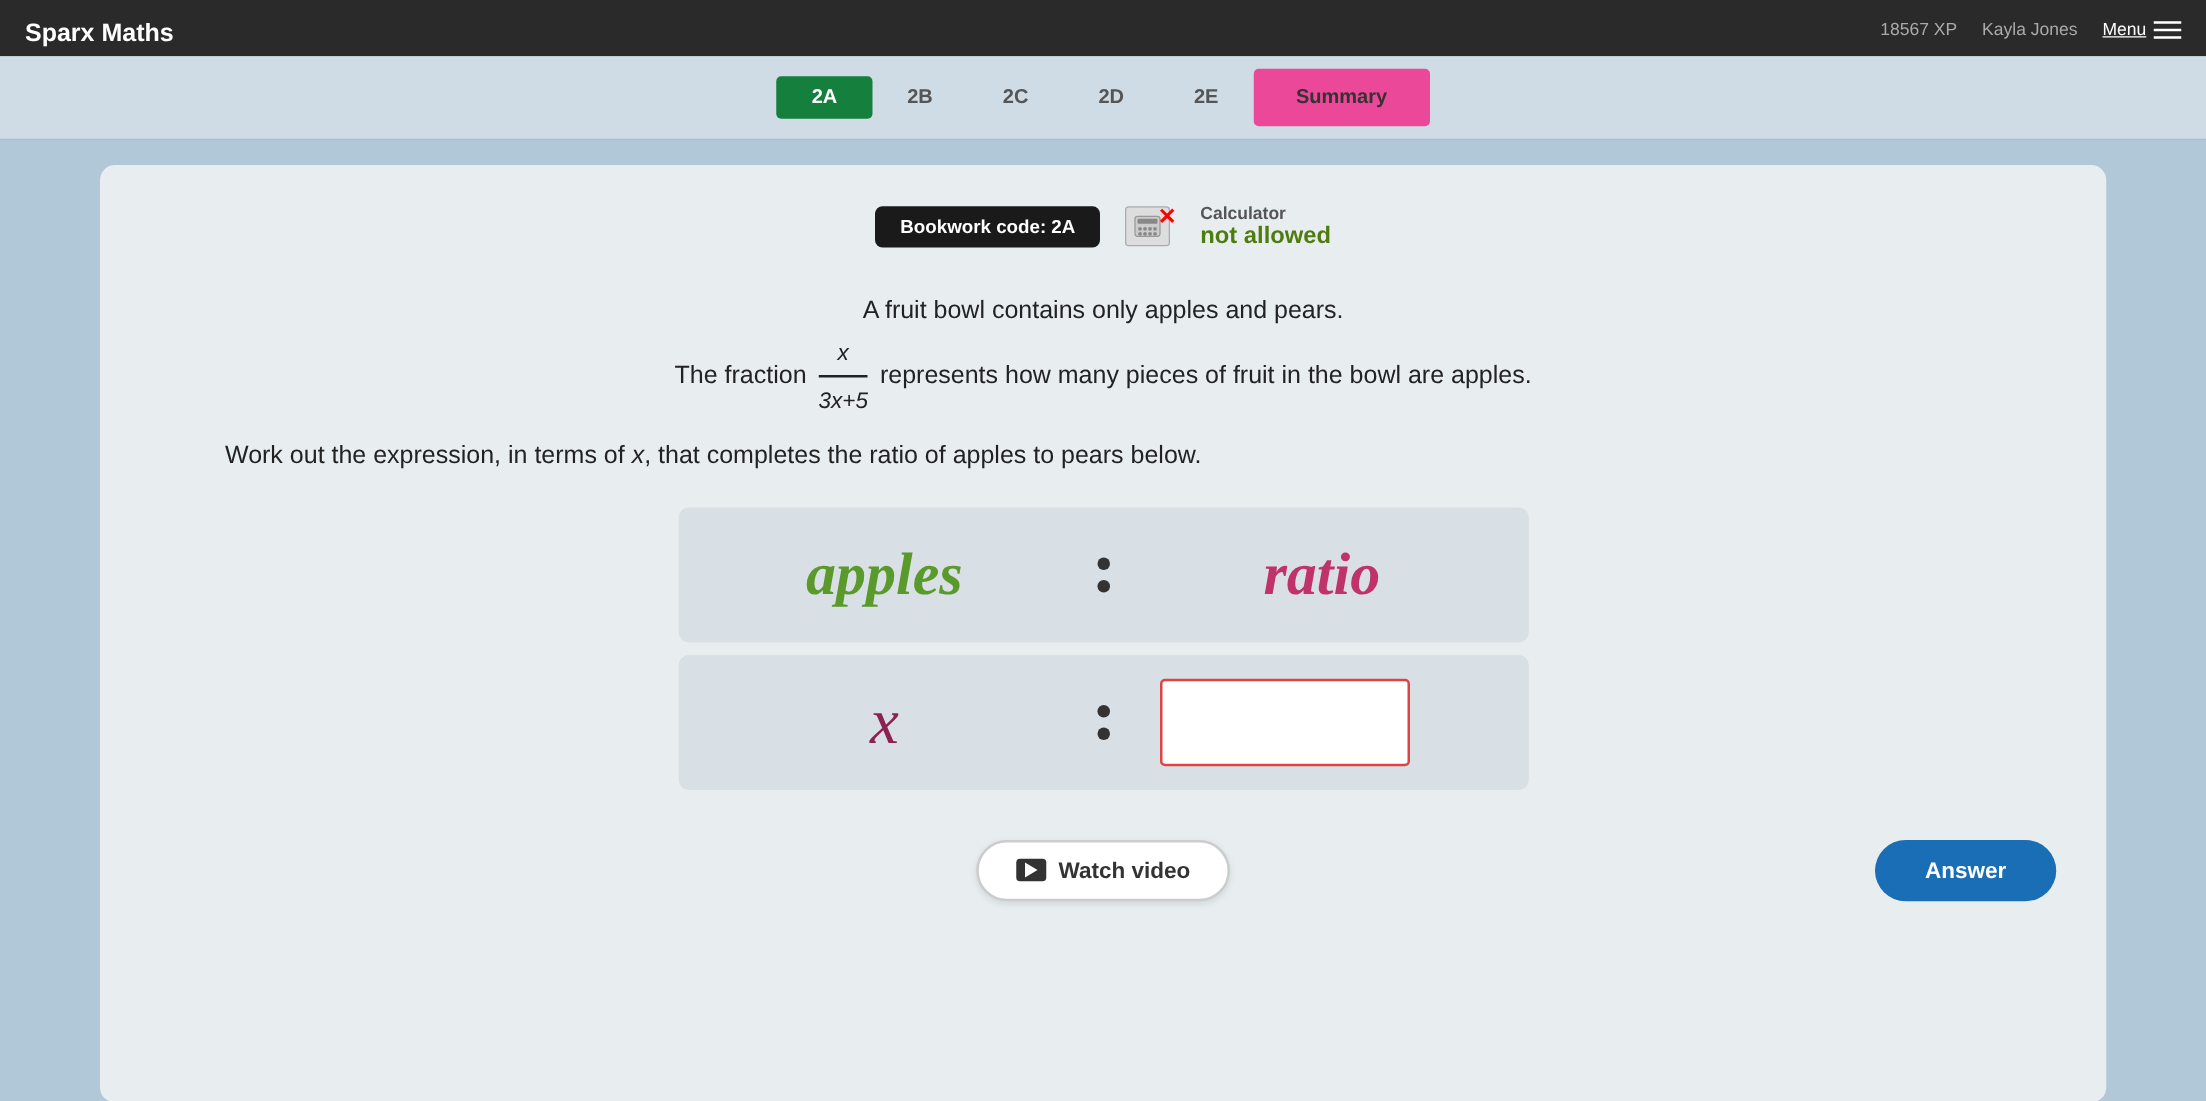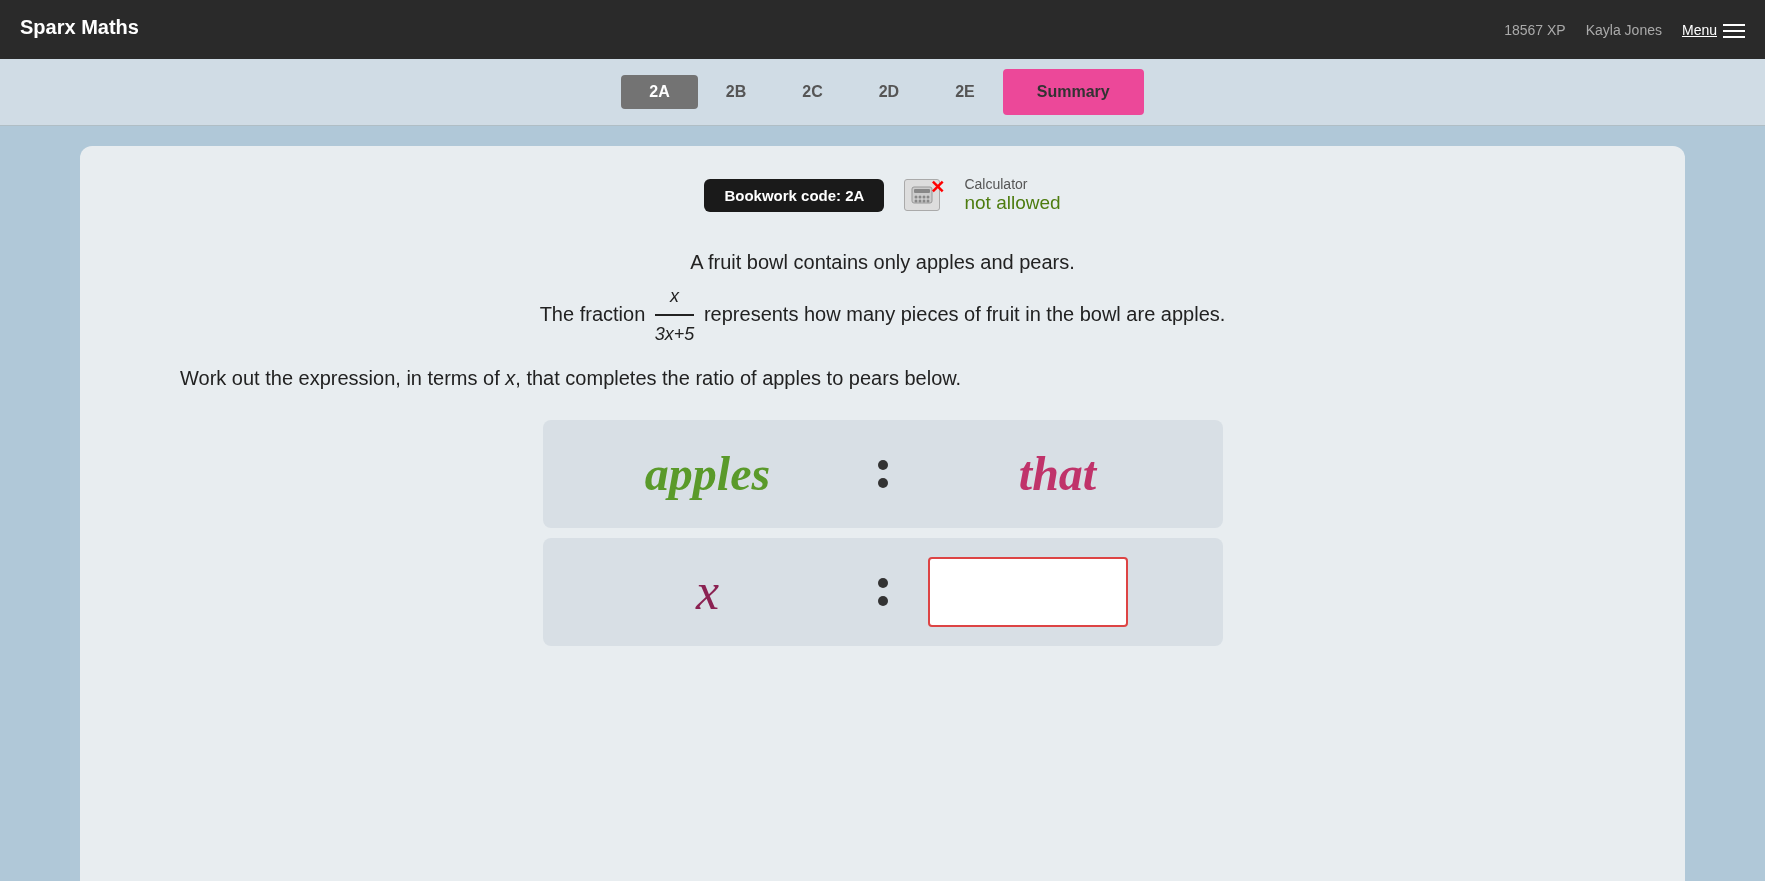--- a/index.html
+++ b/index.html
@@ -9,21 +9,21 @@
       background: #b0c8d8;
       width: 1765px;
       height: 881px;
       overflow: hidden;
       position: relative;
     }
 
     
     .top-bar {
       background: #2a2a2a;
-      height: 59px;
+      height: 45px;
       display: flex;
       align-items: center;
       justify-content: flex-end;
       padding: 0 20px;
       gap: 20px;
     }
 
     .top-bar-xp {
       color: #aaa;
       font-size: 14px;
@@ -59,21 +59,21 @@
       padding: 8px 28px;
       font-size: 16px;
       font-weight: bold;
       cursor: pointer;
       border-radius: 4px;
       color: #555;
       background: transparent;
     }
 
     .tab.active {
-      background: #737373;
+      background: #15803d;
       color: white;
       border-radius: 4px;
     }
 
     .tab.summary {
       background: #ec4899;
       color: #333;
       border: 6px solid #ec4899;
       border-radius: 4px;
     }
@@ -105,20 +105,21 @@
       font-size: 15px;
       font-weight: bold;
     }
 
     .calculator-info {
       display: flex;
       align-items: center;
       gap: 24px;
       font-size: 14px;
       color: #555;
+      font-weight: bold;
     }
 
     .calc-icon {
       position: relative;
       width: 36px;
       height: 32px;
       background: #ddd;
       border: 1px solid #aaa;
       border-radius: 3px;
       display: flex;
@@ -408,32 +409,44 @@
 
     <div class="ratio-row">
       <div class="ratio-cell-left">
         <span class="apples-text">apples</span>
       </div>
       <div class="ratio-colon">
         <div class="ratio-dot"></div>
         <div class="ratio-dot"></div>
       </div>
       <div class="ratio-cell-right">
-        <span class="pears-text">that</span>
+        <span class="pears-text">ratio</span>
       </div>
     </div>
 
     <div class="ratio-row">
       <div class="ratio-cell-left">
         <span class="x-text">x</span>
       </div>
       <div class="ratio-colon">
         <div class="ratio-dot"></div>
         <div class="ratio-dot"></div>
       </div>
       <div class="ratio-cell-right">
         <div class="answer-input-box"></div>
       </div>
     </div>
   </div>
 
+  <div class="bottom-section">
+    <button class="watch-video-btn">
+      <div class="video-icon">
+        <div class="video-triangle"></div>
+      </div>
+      <span>Watch video</span>
+    </button>
+
+    <button class="answer-btn">
+      <span>Answer</span>
+    </button>
+  </div>
 
 </div>
 
 </body></html>

